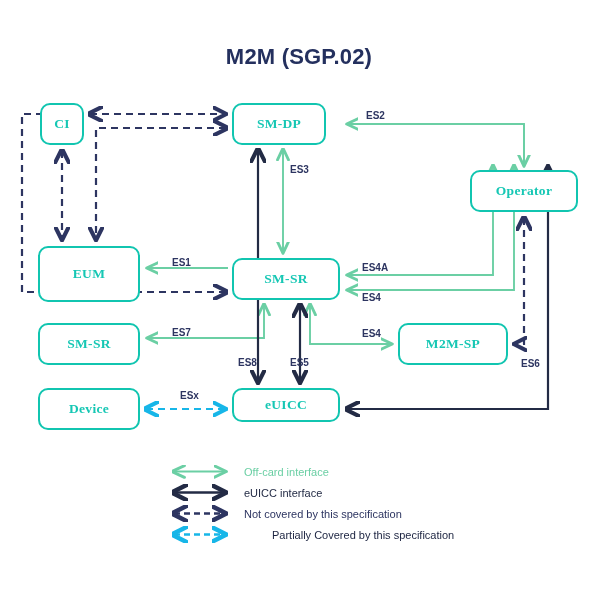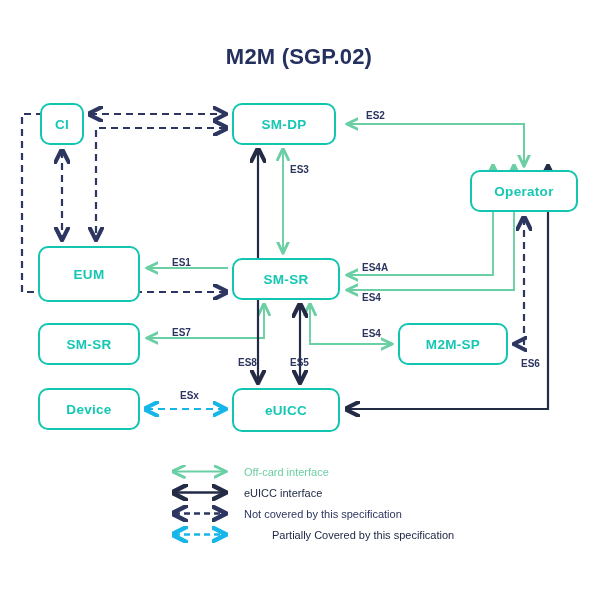--- a/index.html
+++ b/index.html
@@ -30,20 +30,21 @@
     border-radius:10px;
     background:#ffffff;
     color:#16C7B4;
     font-size:13.5px;
     font-weight:bold;
     display:flex;
     align-items:center;
     justify-content:center;
     z-index:5;
     letter-spacing:.3px;
+    font-family:Liberation Serif, serif;
   }
 
   svg.wires{
     position:absolute;top:0;left:0;
     width:600px;height:600px;
     z-index:2;
     overflow:visible;
   }
 
   .elabel{
@@ -150,42 +151,42 @@
 
       <path d="M300,305 L300,383" stroke="#232B45" stroke-width="2.2" marker-start="url(#ad-start)" marker-end="url(#ad-end)"></path>
 
       <path d="M347,409 L548,409 L548,166" stroke="#232B45" stroke-width="2.2" marker-start="url(#ad-start)" marker-end="url(#ad-end)"></path>
     </g>
   </svg>
 
   <div class="node" style="left:40px;top:103px;width:44px;height:42px;">
     <span>CI</span>
   </div>
-  <div class="node" style="left:232px;top:103px;width:104px;height:42px;">
+  <div class="node" style="left:232px;top:103px;width:94px;height:42px;">
     <span>SM-DP</span>
   </div>
   <div class="node" style="left:470px;top:170px;width:108px;height:42px;">
     <span>Operator</span>
   </div>
   <div class="node" style="left:38px;top:246px;width:102px;height:56px;">
     <span>EUM</span>
   </div>
   <div class="node" style="left:232px;top:258px;width:108px;height:42px;">
     <span>SM-SR</span>
   </div>
   <div class="node" style="left:38px;top:323px;width:102px;height:42px;">
     <span>SM-SR</span>
   </div>
   <div class="node" style="left:398px;top:323px;width:110px;height:42px;">
     <span>M2M-SP</span>
   </div>
   <div class="node" style="left:38px;top:388px;width:102px;height:42px;">
     <span>Device</span>
   </div>
-  <div class="node" style="left:232px;top:388px;width:108px;height:44px;">
+  <div class="node" style="left:232px;top:388px;width:108px;height:34px;">
     <span>eUICC</span>
   </div>
 
   <div class="elabel" style="left:366px;top:110px;">ES2</div>
   <div class="elabel" style="left:290px;top:164px;">ES3</div>
   <div class="elabel" style="left:172px;top:257px;">ES1</div>
   <div class="elabel" style="left:362px;top:262px;">ES4A</div>
   <div class="elabel" style="left:362px;top:292px;">ES4</div>
   <div class="elabel" style="left:172px;top:327px;">ES7</div>
   <div class="elabel" style="left:362px;top:328px;">ES4</div>

